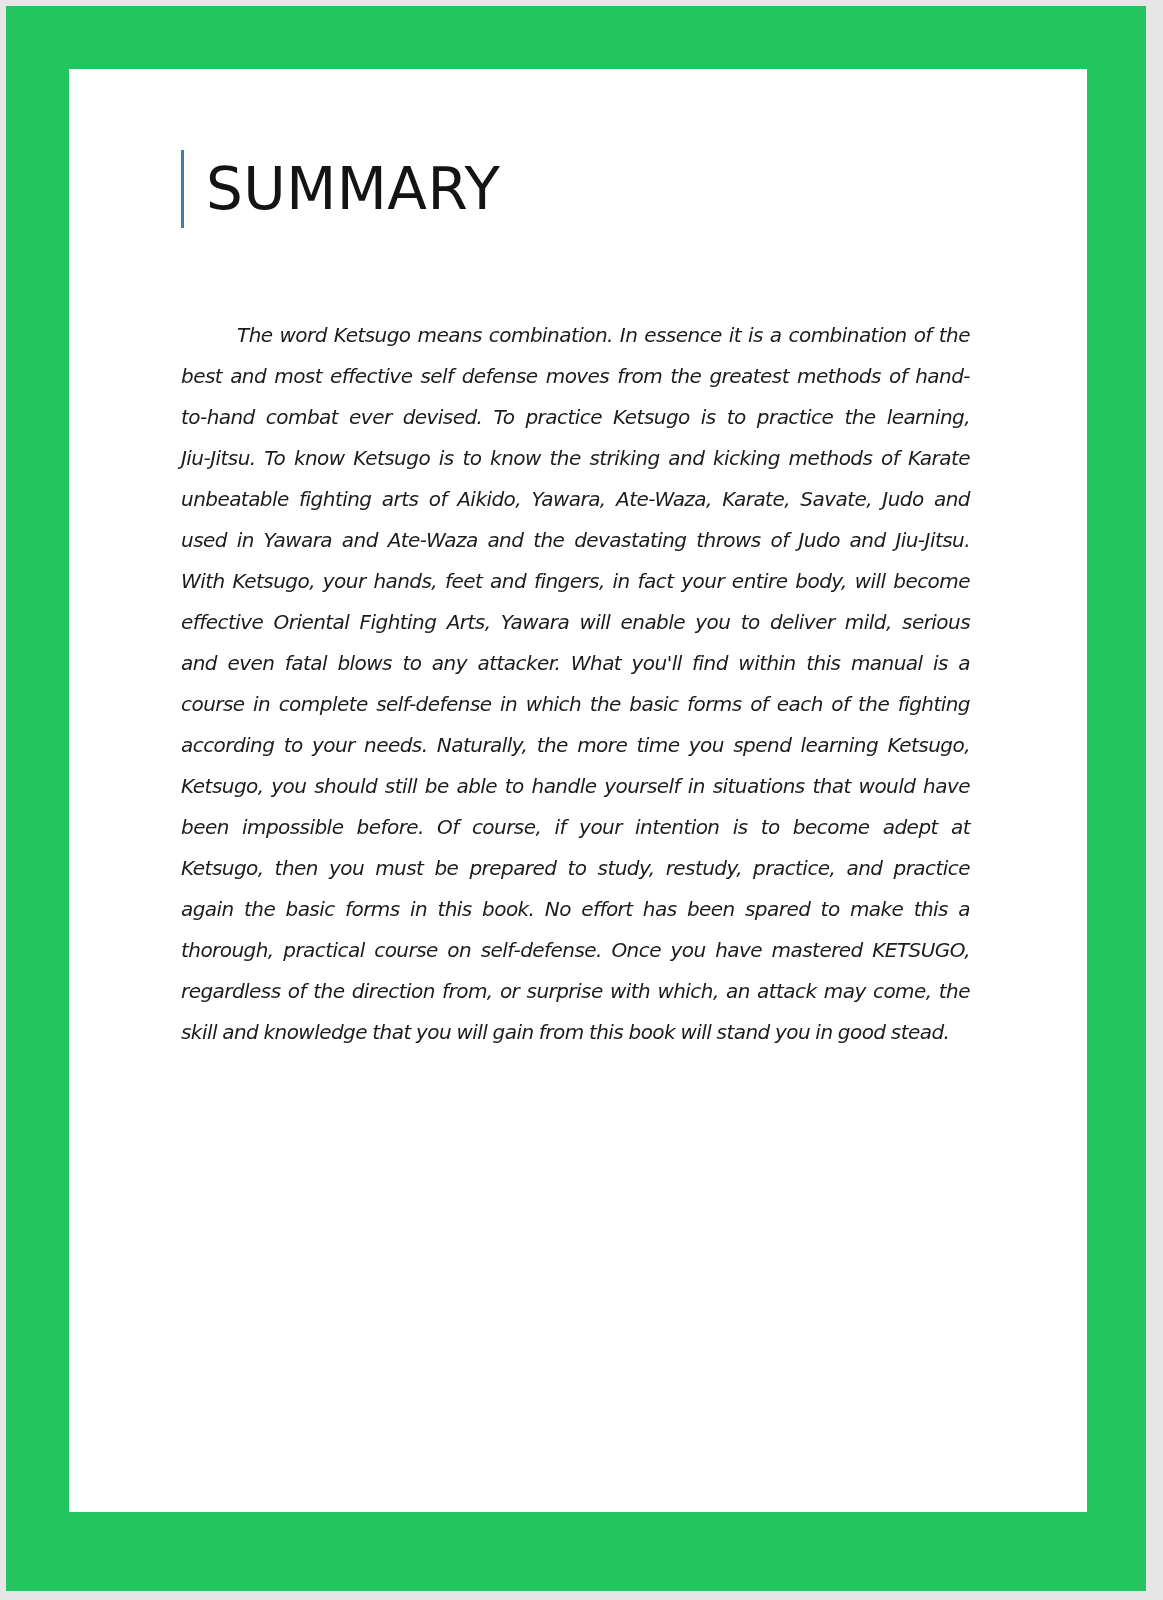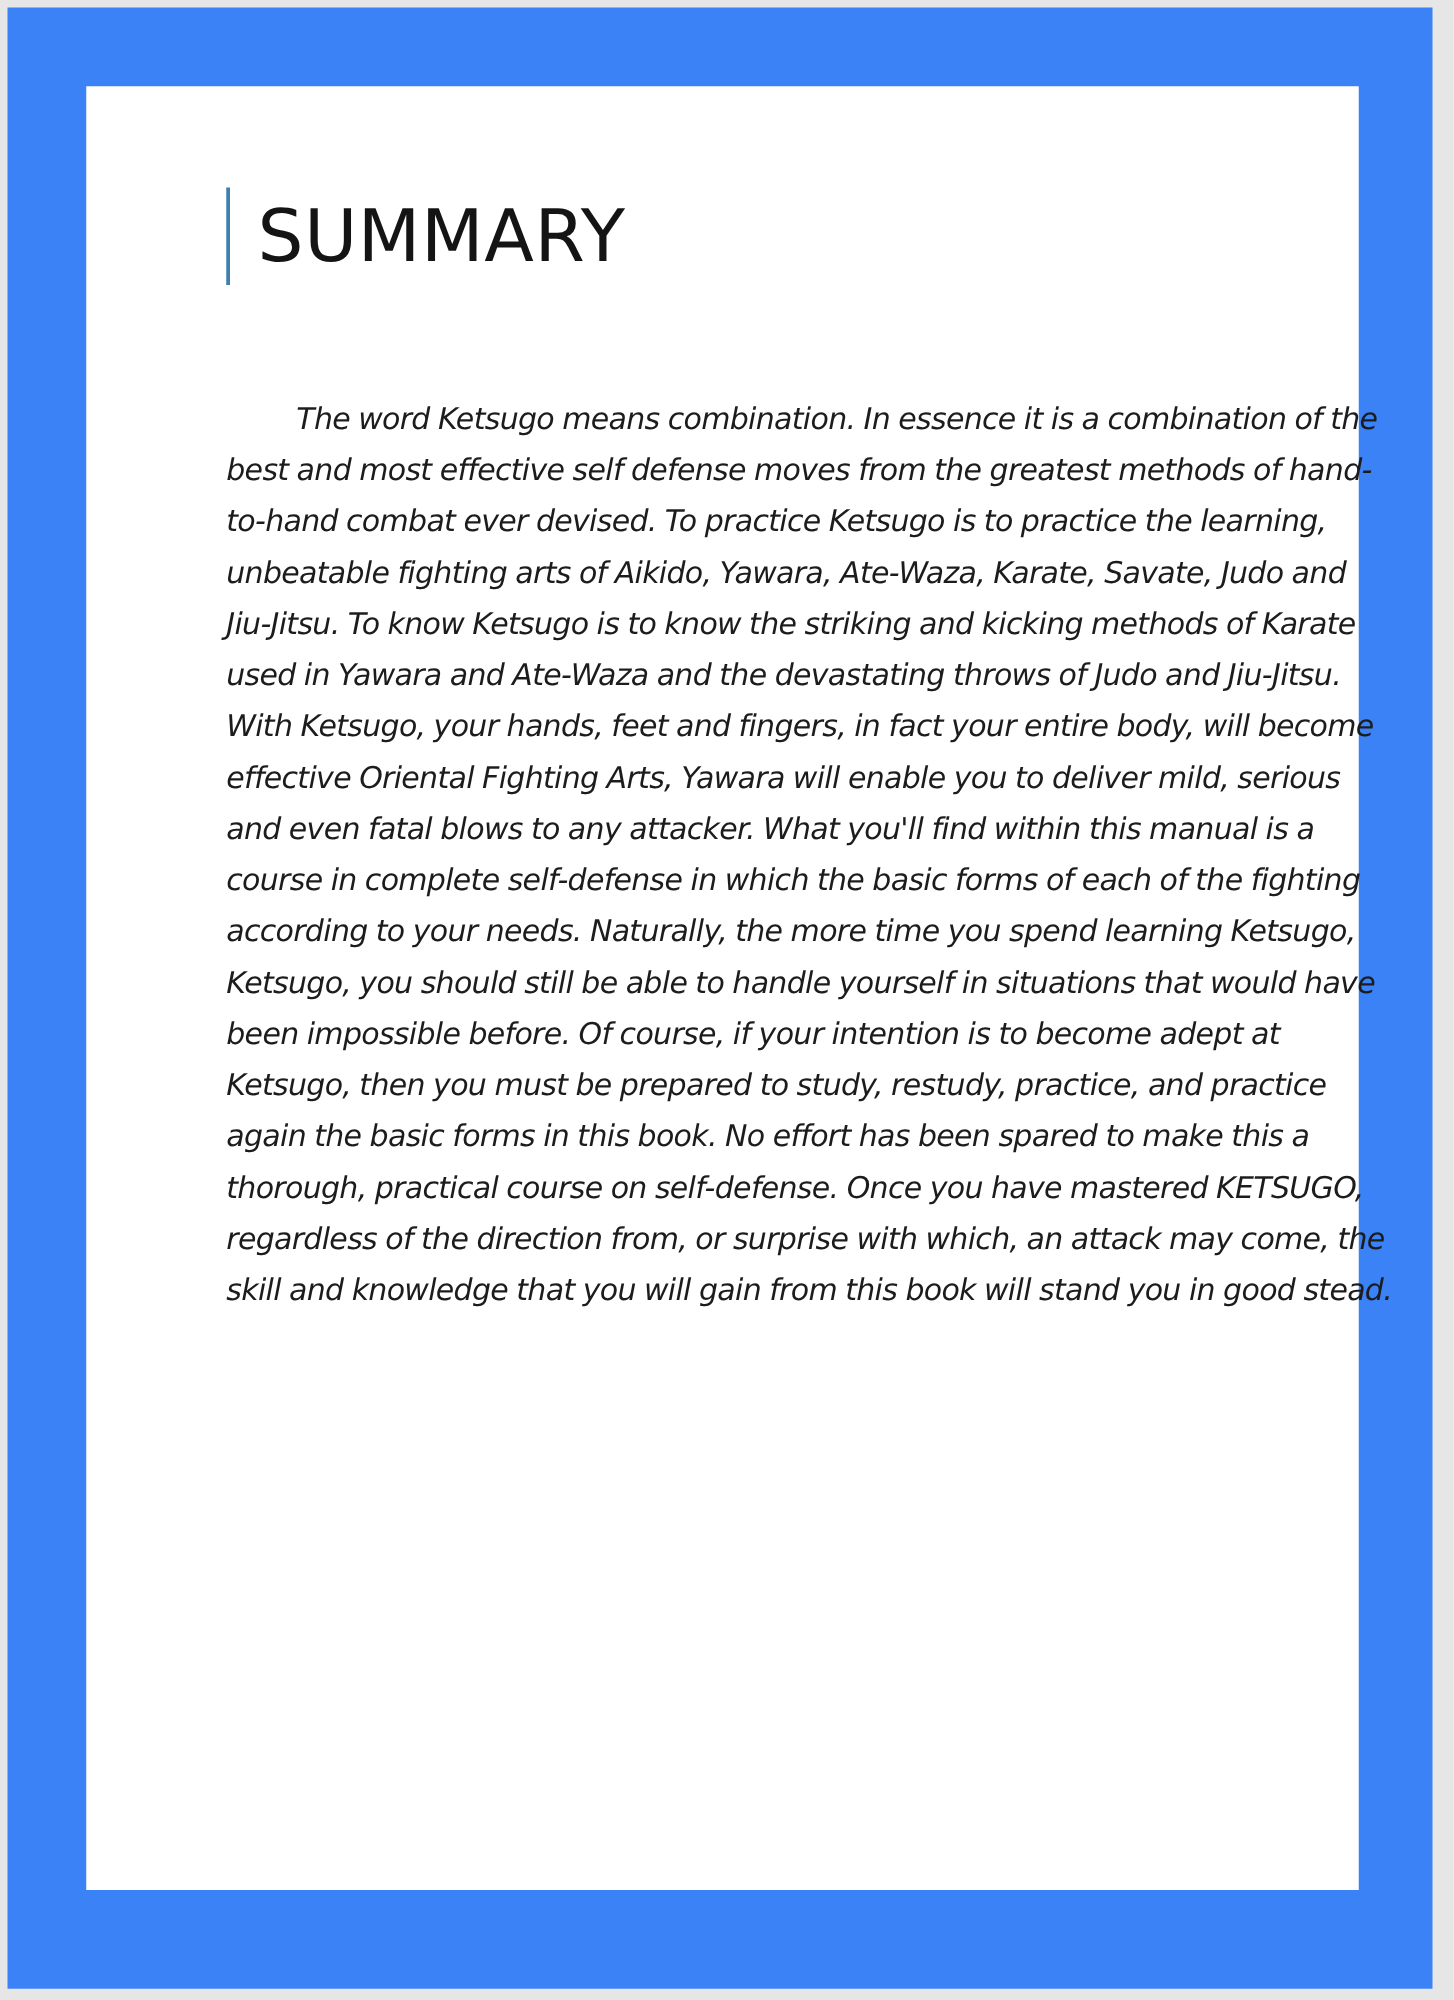--- a/index.html
+++ b/index.html
@@ -12,21 +12,21 @@
       background: #e6e6e6;
       position: relative;
       overflow: hidden;
     }
     .mat {
       position: absolute;
       left: 6px;
       top: 6px;
       width: 1140px;
       height: 1585px;
-      background: #3b82f6;
+      background: #22c55e;
     }
     .page {
       position: absolute;
       left: 63px;
       top: 63px;
       width: 1018px;
       height: 1443px;
       background: #ffffff;
     }
     .heading {
@@ -52,21 +52,21 @@
       line-height: 1;
       margin: 0;
     }
     .body-text {
       position: absolute;
       left: 112px;
       top: 246px;
       width: 789px;
       font-family: "DejaVu Sans", sans-serif;
       font-style: italic;
-      font-size: 24px;
+      font-size: 20px;
       color: #1c1c1c;
     }
     .line {
       display: block;
       height: 41px;
       line-height: 41px;
       white-space: nowrap;
       text-align: justify;
       text-align-last: justify;
       letter-spacing: -0.55px;
@@ -86,22 +86,22 @@
   <div class="page">
     <div class="heading">
       <div class="accent-bar"></div>
       <h1 class="title">SUMMARY</h1>
     </div>
 
     <div class="body-text">
       <span class="line first">The word Ketsugo means combination. In essence it is a combination of the</span>
       <span class="line">best and most effective self defense moves from the greatest methods of hand-</span>
       <span class="line">to-hand combat ever devised. To practice Ketsugo is to practice the learning,</span>
+      <span class="line">Jiu-Jitsu. To know Ketsugo is to know the striking and kicking methods of Karate</span>
       <span class="line">unbeatable fighting arts of Aikido, Yawara, Ate-Waza, Karate, Savate, Judo and</span>
-      <span class="line">Jiu-Jitsu. To know Ketsugo is to know the striking and kicking methods of Karate</span>
       <span class="line">used in Yawara and Ate-Waza and the devastating throws of Judo and Jiu-Jitsu.</span>
       <span class="line">With Ketsugo, your hands, feet and fingers, in fact your entire body, will become</span>
       <span class="line">effective Oriental Fighting Arts, Yawara will enable you to deliver mild, serious</span>
       <span class="line">and even fatal blows to any attacker. What you'll find within this manual is a</span>
       <span class="line">course in complete self-defense in which the basic forms of each of the fighting</span>
       <span class="line">according to your needs. Naturally, the more time you spend learning Ketsugo,</span>
       <span class="line">Ketsugo, you should still be able to handle yourself in situations that would have</span>
       <span class="line">been impossible before. Of course, if your intention is to become adept at</span>
       <span class="line">Ketsugo, then you must be prepared to study, restudy, practice, and practice</span>
       <span class="line">again the basic forms in this book. No effort has been spared to make this a</span>

